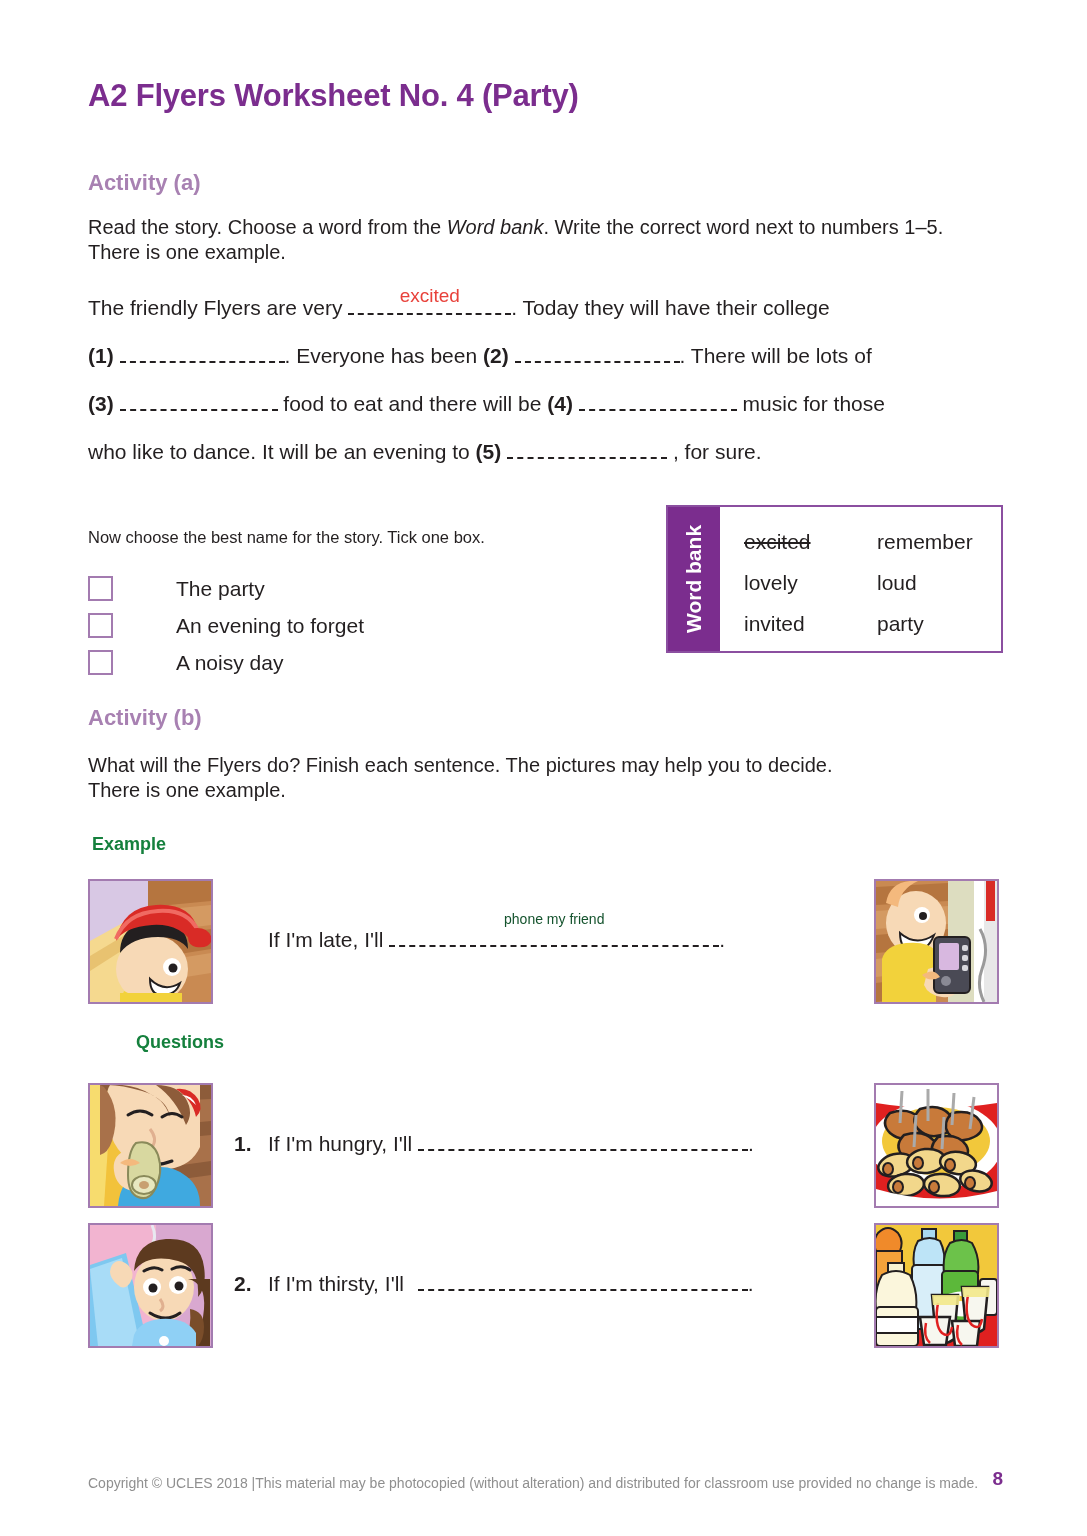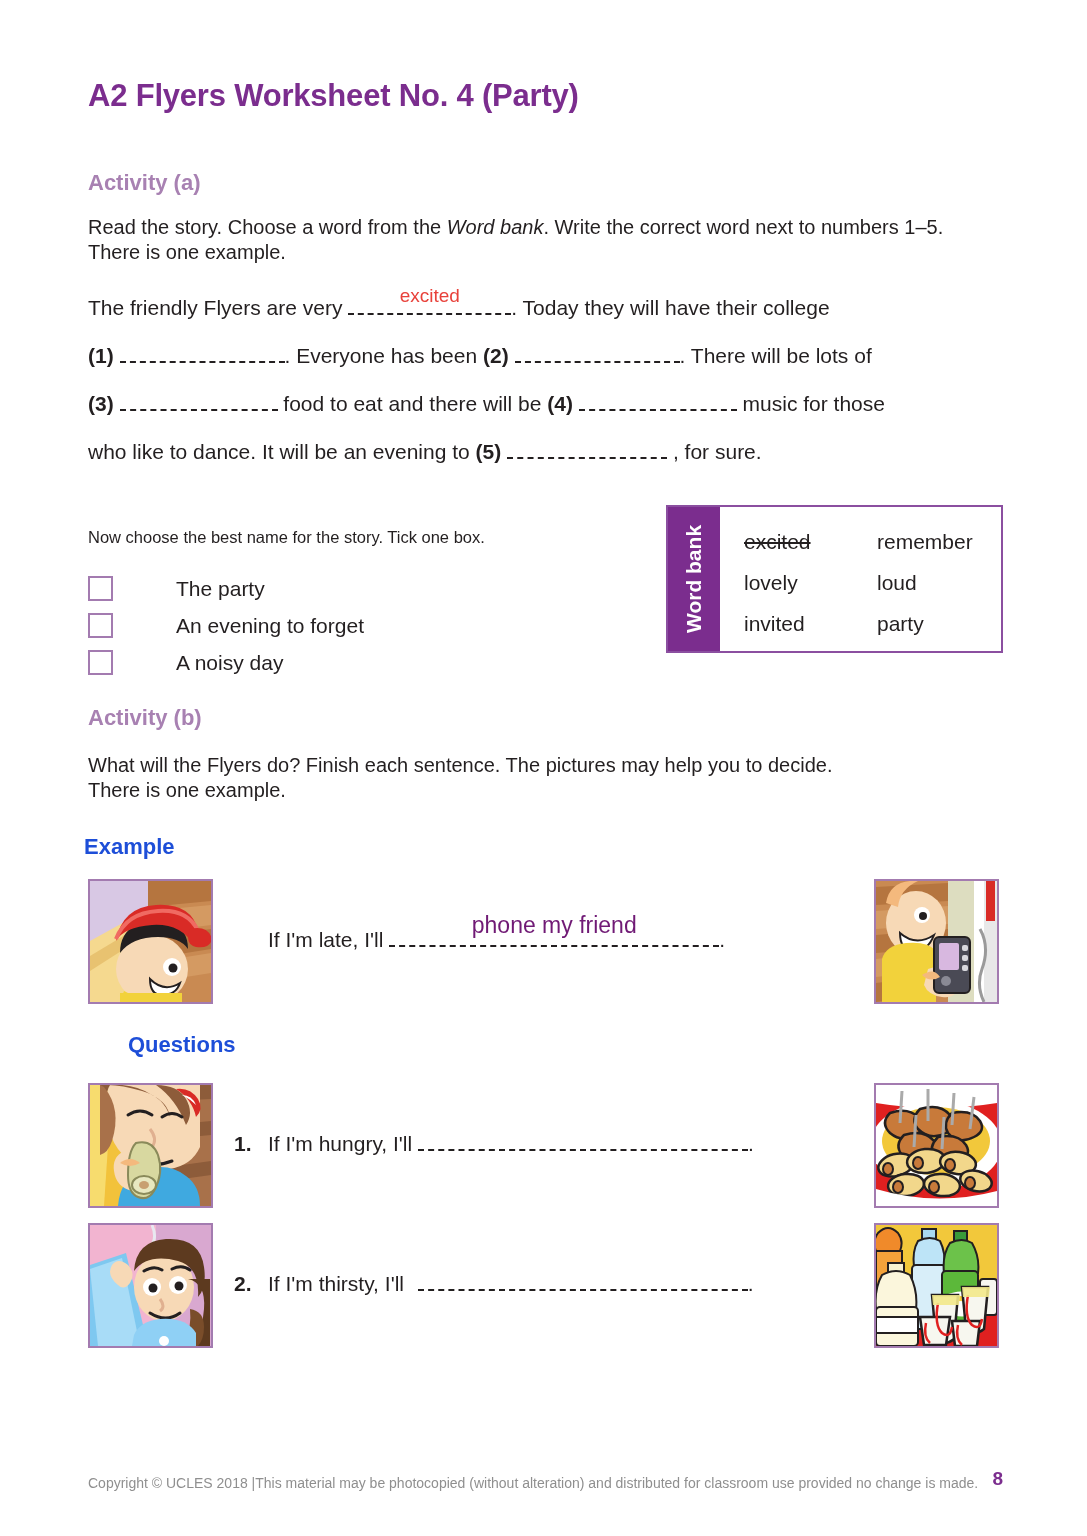--- a/index.html
+++ b/index.html
@@ -33,24 +33,24 @@
   }
   .activity-head {
     position: absolute;
     left: 88px;
     font-size: 22px;
     font-weight: bold;
     color: #a881b2;
   }
   .sub-head {
     position: absolute;
-    left: 84px;
-    font-size: 22px;
+    left: 92px;
+    font-size: 18px;
     font-weight: bold;
-    color: #1d4ed8;
+    color: #15803d;
   }
   .instr {
     position: absolute;
     left: 88px;
     font-size: 20px;
     line-height: 25px;
     color: #231f20;
   }
   .instr i { font-style: italic; }
 
@@ -181,23 +181,23 @@
   .qblank {
     display: inline-block;
     border-bottom: 2.5px dashed #231f20;
     height: 13px;
     position: relative;
   }
   .qans {
     position: absolute;
     left: 50%;
     transform: translateX(-50%);
-    bottom: 6px;
-    color: #701a75;
-    font-size: 23px;
+    bottom: 18px;
+    color: #14532d;
+    font-size: 14px;
     white-space: nowrap;
   }
 
   
   .footer {
     position: absolute;
     left: 88px; top: 1475px;
     font-size: 14px;
     color: #8f8f8f;
   }

